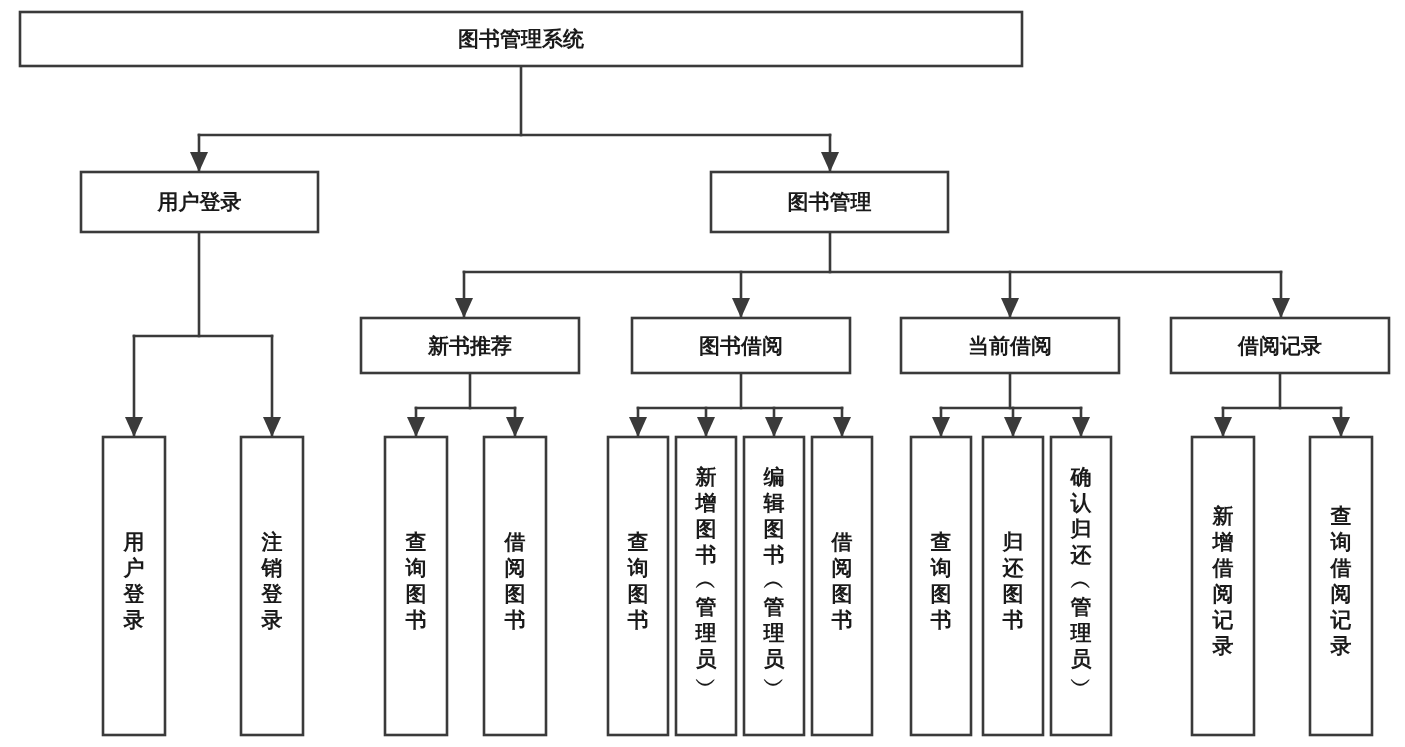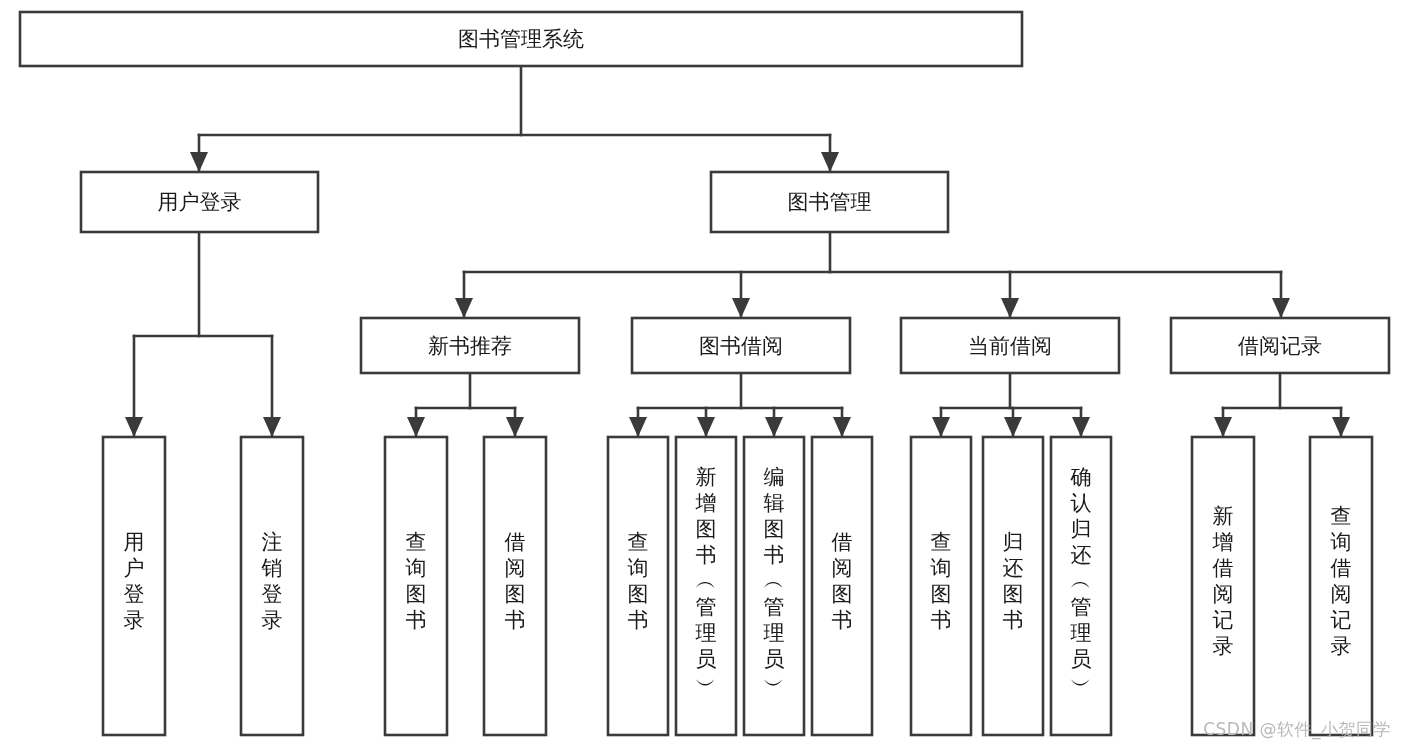--- a/index.html
+++ b/index.html
@@ -13,20 +13,21 @@
     position: relative;
     overflow: hidden;
     font-family: "DejaVu Sans", "Liberation Sans", sans-serif;
   }
   #diagram-root {
     position: absolute;
     left: 0;
     top: 0;
     width: 1405px;
     height: 747px;
+    font-weight: bold;
   }
   svg { display: block; }
   .node-box {
     fill: #ffffff;
     stroke: #3a3a3a;
     stroke-width: 2.6;
   }
   .connector {
     stroke: #3a3a3a;
     stroke-width: 2.6;
@@ -196,14 +197,13 @@
         <g>
           <rect x="1192" y="437" width="62" height="298" class="node-box"></rect>
           <text x="1223" y="523" class="node-label-vert"><tspan x="1223" dy="0">新</tspan><tspan x="1223" dy="26">增</tspan><tspan x="1223" dy="26">借</tspan><tspan x="1223" dy="26">阅</tspan><tspan x="1223" dy="26">记</tspan><tspan x="1223" dy="26">录</tspan></text>
         </g>
         <g>
           <rect x="1310" y="437" width="62" height="298" class="node-box"></rect>
           <text x="1341" y="523" class="node-label-vert"><tspan x="1341" dy="0">查</tspan><tspan x="1341" dy="26">询</tspan><tspan x="1341" dy="26">借</tspan><tspan x="1341" dy="26">阅</tspan><tspan x="1341" dy="26">记</tspan><tspan x="1341" dy="26">录</tspan></text>
         </g>
       </g>
   </svg>
-  <div class="watermark">CSDN @软件_小贺同学</div>
 </div>
 
 </body></html>

